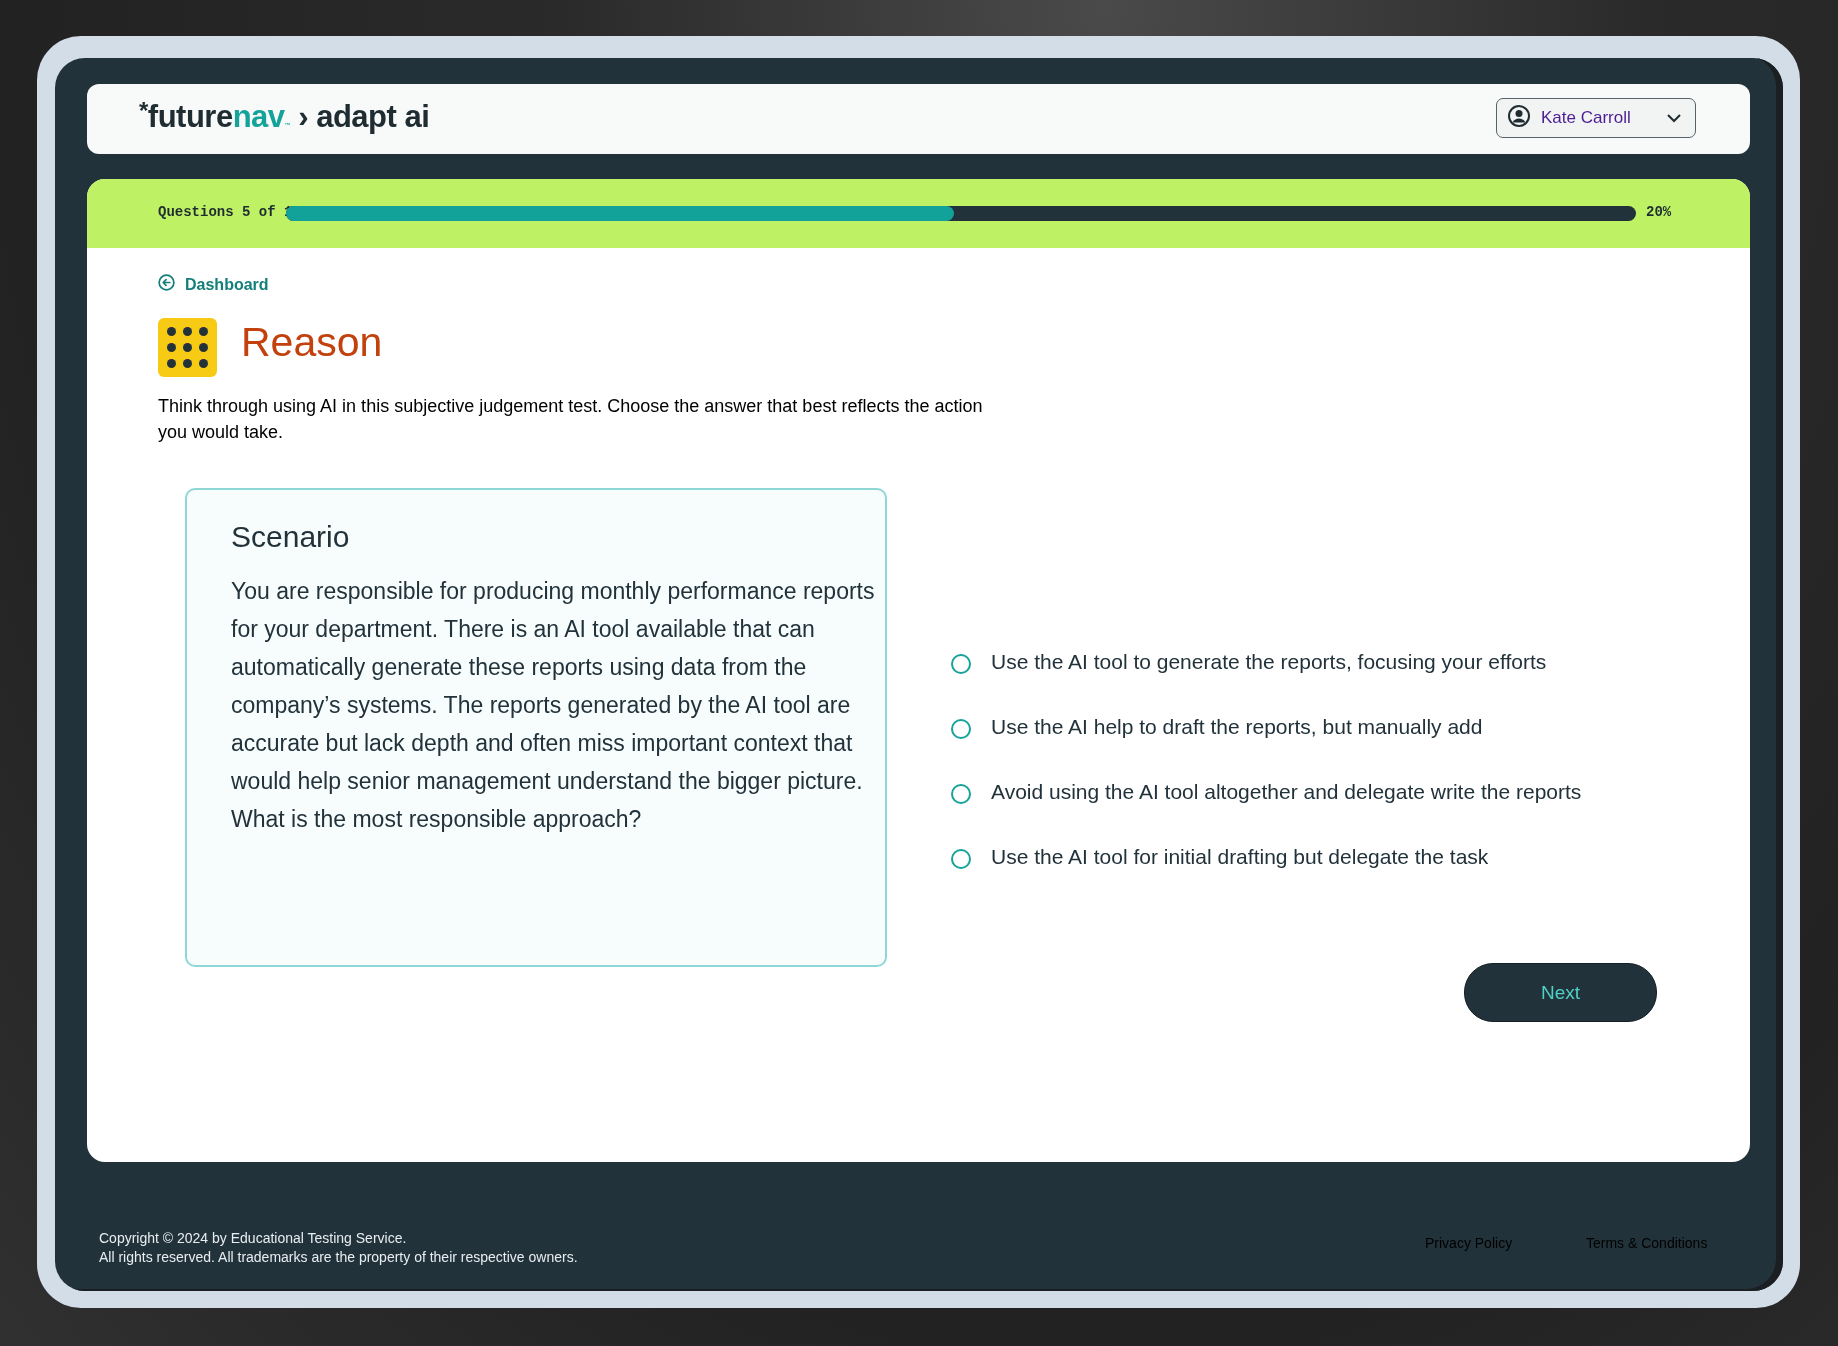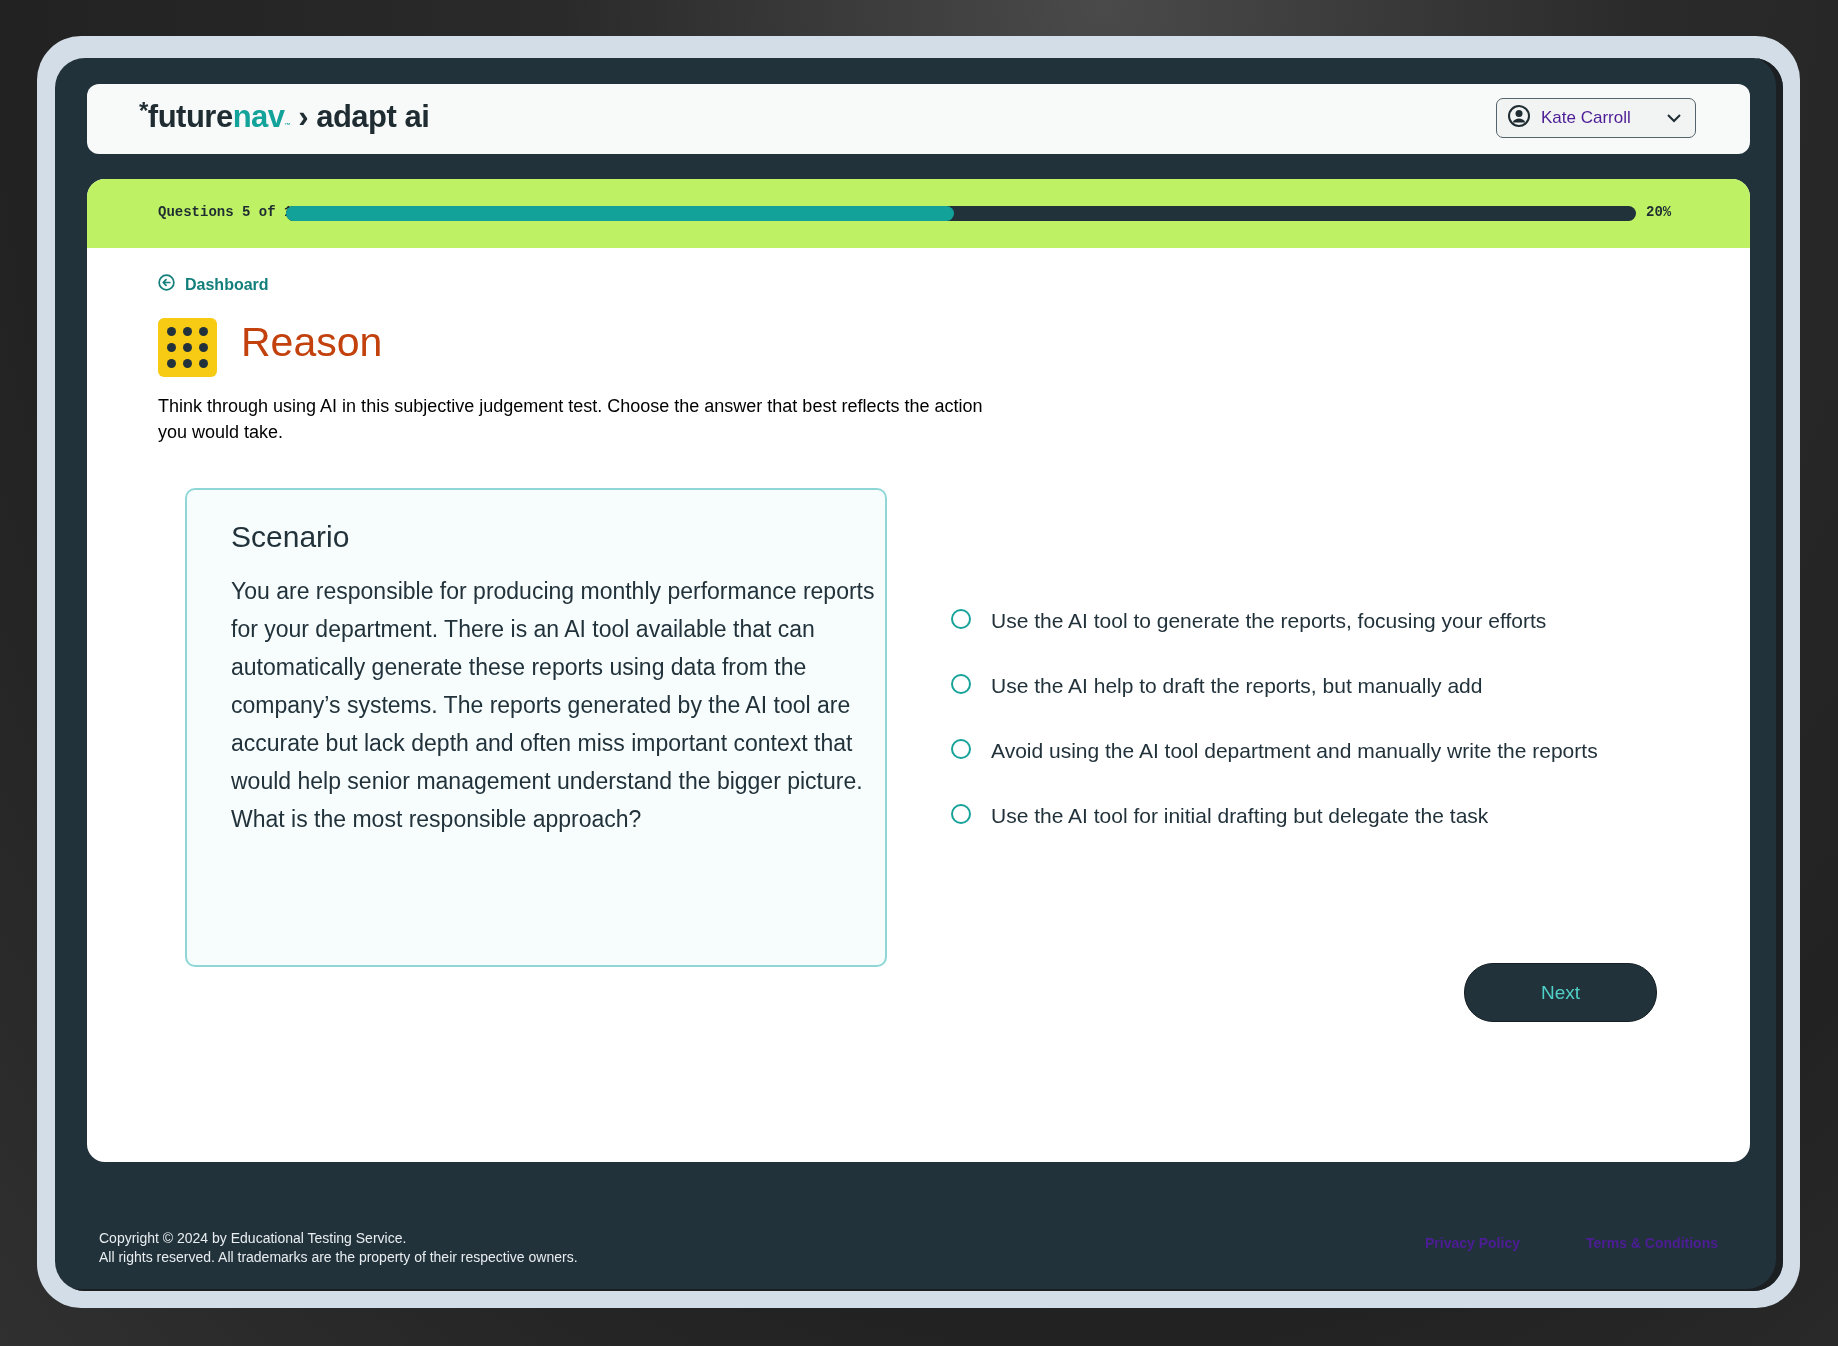--- a/index.html
+++ b/index.html
@@ -30,28 +30,28 @@
   .ticon{position:absolute;left:71px;top:139px;width:59px;height:59px;background:#f7cb13;border-radius:6px;
     display:grid;grid-template-columns:repeat(3,9px);grid-gap:7px;justify-content:center;align-content:center;}
   .ticon i{width:9px;height:9px;border-radius:50%;background:#22323b;display:block;}
   .title{position:absolute;left:154px;top:140px;font-size:41px;color:#c2410c;font-weight:normal;}
   .intro{position:absolute;left:71px;top:214px;width:850px;font-size:18px;line-height:26px;color:#000000;}
   .scenario{position:absolute;left:98px;top:309px;width:702px;height:479px;border:2px solid #8fd7d7;border-radius:10px;
     background:#f7fdfd;box-sizing:border-box;}
   .scenario h2{position:absolute;left:44px;top:30px;margin:0;font-size:30px;font-weight:normal;color:#22323b;}
   .scenario p{position:absolute;left:44px;top:82px;width:650px;margin:0;font-size:23px;line-height:38px;color:#22323b;}
   .opts{position:absolute;left:864px;top:430px;}
-  .opt{display:flex;align-items:flex-start;height:65px;cursor:pointer;}
+  .opt{display:flex;align-items:flex-end;height:65px;cursor:pointer;}
   .radio{width:20px;height:20px;border:2.5px solid #18a39a;border-radius:50%;box-sizing:border-box;}
   .opt .txt{margin-left:20px;font-size:21px;color:#22323b;white-space:nowrap;}
   .next{position:absolute;left:1377px;top:784px;width:191px;height:57px;border-radius:29px;background:#22323b;
     color:#4fd0c6;font-weight:normal;font-size:19px;display:flex;align-items:center;justify-content:center;cursor:pointer;
     border:1px solid #151f24;}
   .foot-copy{position:absolute;left:99px;top:1229px;font-size:14px;line-height:19px;color:#e8edf0;}
-  .foot-link{position:absolute;top:1235px;font-size:14px;font-weight:bold;color:#4c1d95;cursor:pointer;}
+  .foot-link{position:absolute;top:1235px;font-size:14px;font-weight:normal;color:#000000;cursor:pointer;}
 </style>
 </head>
 <body>
 
 <div class="outer"></div>
 <div class="dark"></div>
 
 <header class="hdr">
   <div class="logo">
     <span class="ast">*</span><span>future</span><span class="nav">nav</span><span class="tm">™</span>
@@ -117,21 +117,21 @@
     <label class="opt">
       <span class="radio"></span>
       <span class="txt">Use the AI tool to generate the reports, focusing your efforts</span>
     </label>
     <label class="opt">
       <span class="radio"></span>
       <span class="txt">Use the AI help to draft the reports, but manually add</span>
     </label>
     <label class="opt">
       <span class="radio"></span>
-      <span class="txt">Avoid using the AI tool department and manually write the reports</span>
+      <span class="txt">Avoid using the AI tool altogether and delegate write the reports</span>
     </label>
     <label class="opt">
       <span class="radio"></span>
       <span class="txt">Use the AI tool for initial drafting but delegate the task</span>
     </label>
   </div>
 
   <div class="next">Next</div>
 </main>
 

